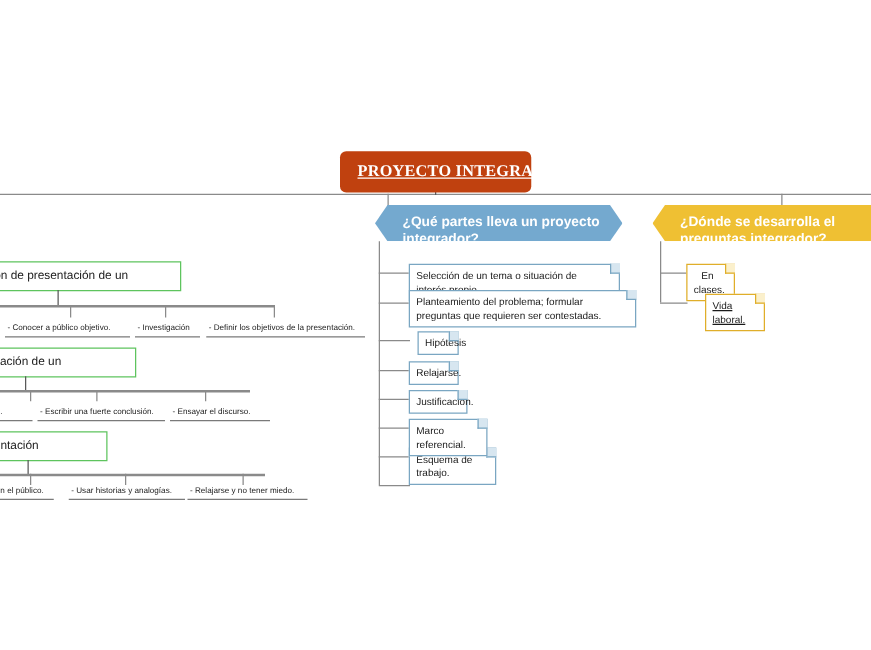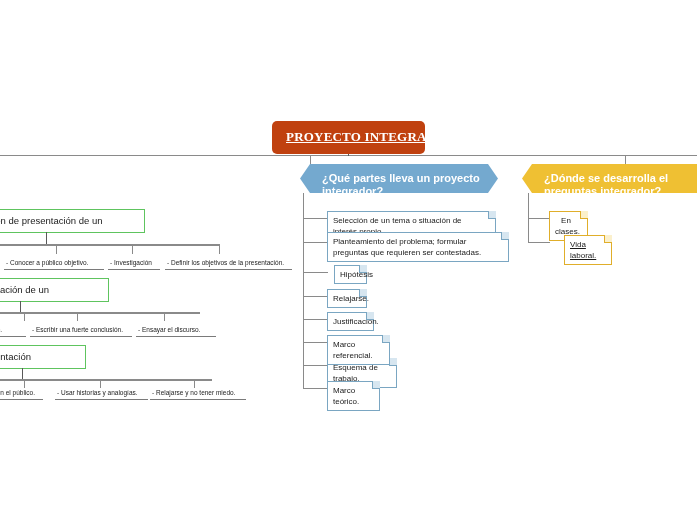--- a/index.html
+++ b/index.html
@@ -148,24 +148,20 @@
     <span>Justificación.</span>
   </div>
   <div class="note" style="left:327px;top:358px;width:70px;">
     <div class="fold"></div>
     <span>Esquema de trabajo.</span>
   </div>
   <div class="note" style="left:327px;top:335px;width:63px;">
     <div class="fold"></div>
     <span>Marco referencial.</span>
   </div>
-  <div class="note" style="left:327px;top:381px;width:53px;">
-    <div class="fold"></div>
-    <span>Marco teórico.</span>
-  </div>
 
   <div class="line v" style="left:625px;top:155px;height:10px;"></div>
   <div class="banner yellow" style="left:522px;top:164px;width:190px;height:29px;">
     <span>¿Dónde se desarrolla el preguntas integrador?</span>
   </div>
   <div class="line v" style="left:528px;top:193px;height:49px;"></div>
   <div class="line h" style="left:528px;top:218px;width:22px;"></div>
   <div class="line h" style="left:528px;top:242px;width:22px;"></div>
 
   <div class="note yel" style="left:549px;top:211px;width:39px;text-align:center;">

